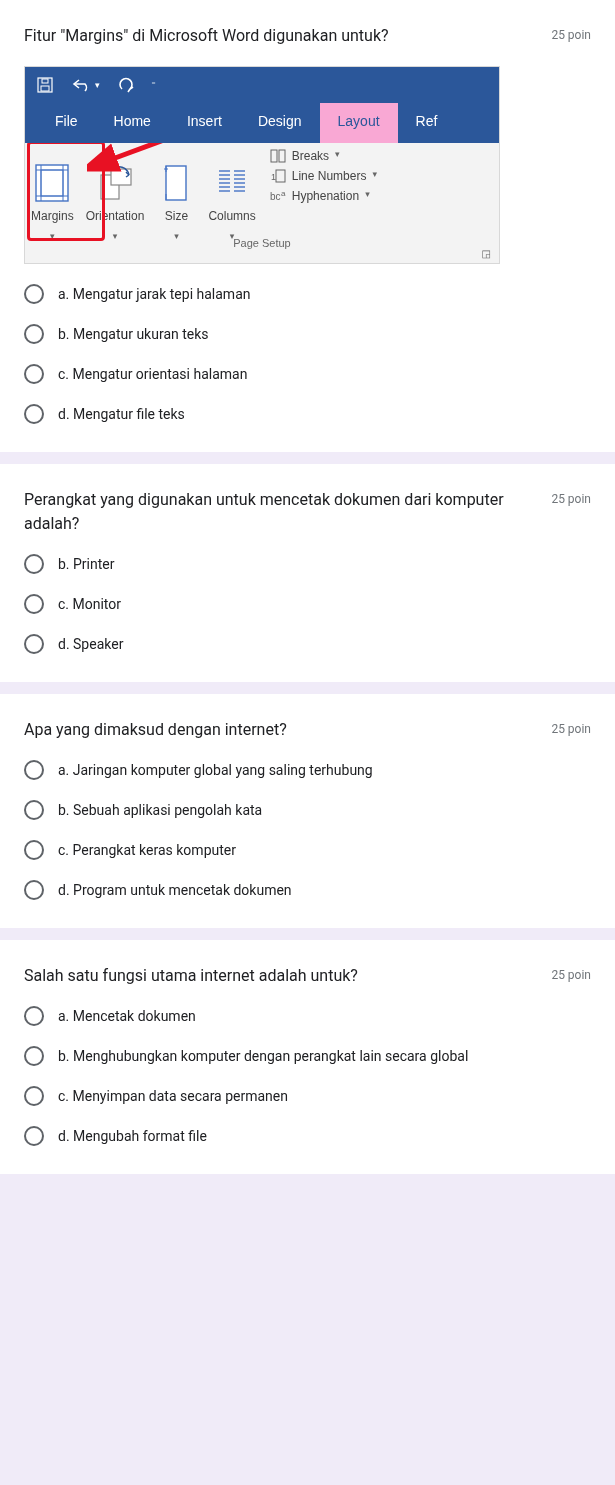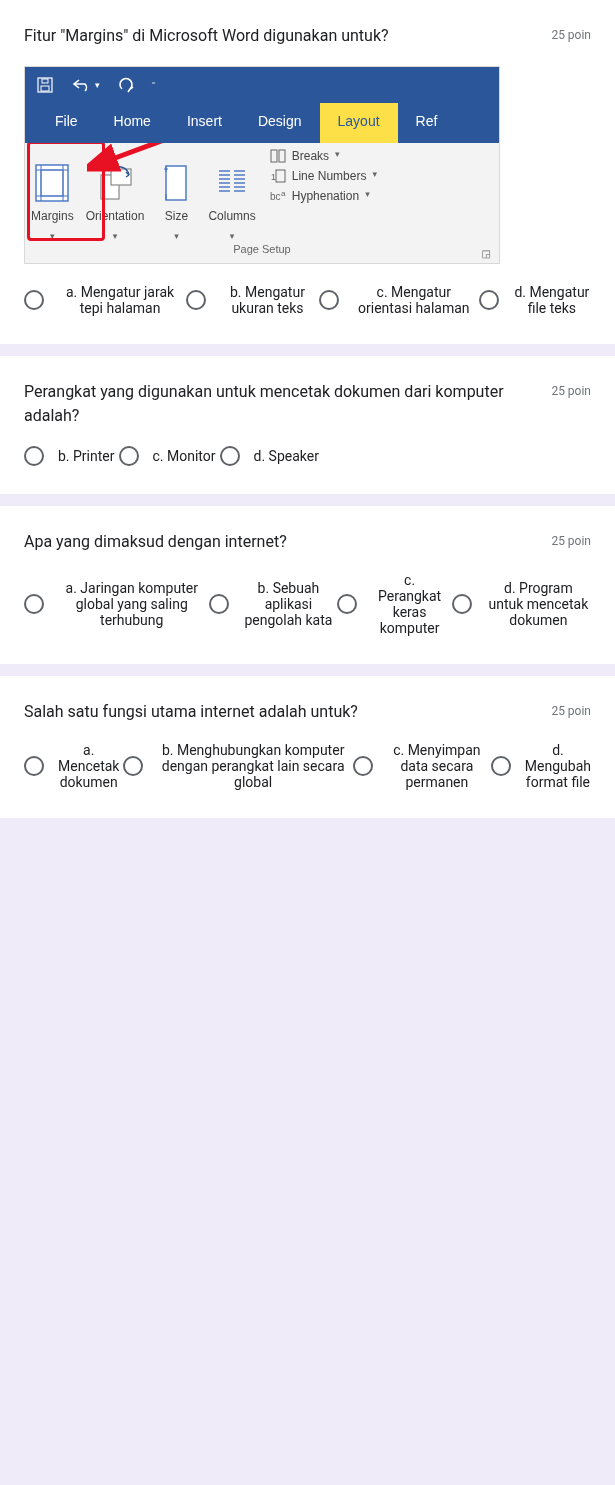--- a/index.html
+++ b/index.html
@@ -30,23 +30,22 @@
     font-size: 12px;
     color: #70757a;
     white-space: nowrap;
     padding-top: 4px;
   }
   .q-image {
     margin-bottom: 20px;
   }
   .options {
     display: flex;
-    flex-direction: row;
-    gap: 4px;
-    text-align: center;
+    flex-direction: column;
+    gap: 20px;
   }
   .option {
     display: flex;
     align-items: center;
     gap: 14px;
     cursor: pointer;
   }
   .radio {
     width: 20px;
     height: 20px;
@@ -81,21 +80,21 @@
     display: flex;
     height: 40px;
     padding-left: 12px;
     color: #fff;
     font-size: 14px;
   }
   .word-tab {
     padding: 10px 18px 8px 18px;
   }
   .word-tab.active {
-    background: #fde047;
+    background: #f9a8d4;
     color: #2b579a;
   }
   .word-ribbon {
     background: #f3f3f3;
     position: relative;
     height: 120px;
     display: flex;
     overflow: hidden;
   }
   .big-btn {
@@ -128,21 +127,21 @@
     display: flex;
     align-items: flex-start;
     gap: 6px;
   }
   .caret-sm {
     font-size: 9px;
     color: #666;
   }
   .group-caption {
     position: absolute;
-    bottom: 8px;
+    bottom: 14px;
     left: 0;
     right: 0;
     text-align: center;
     font-size: 11px;
     color: #666;
   }
   .dialog-launcher {
     position: absolute;
     bottom: 4px;
     right: 8px;

